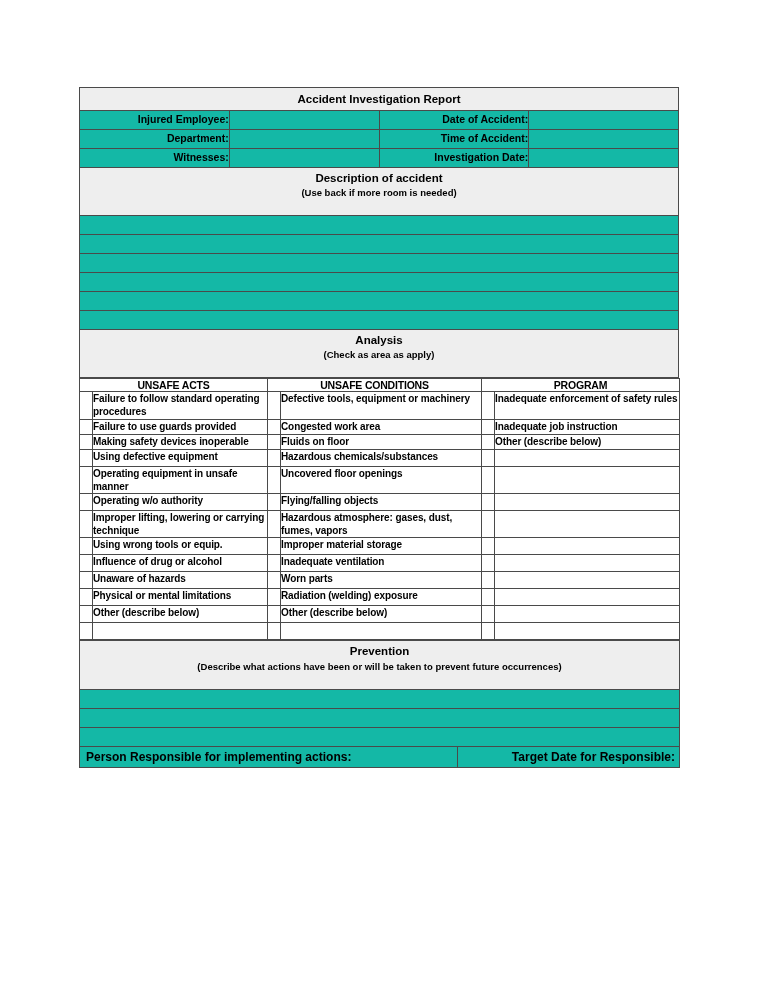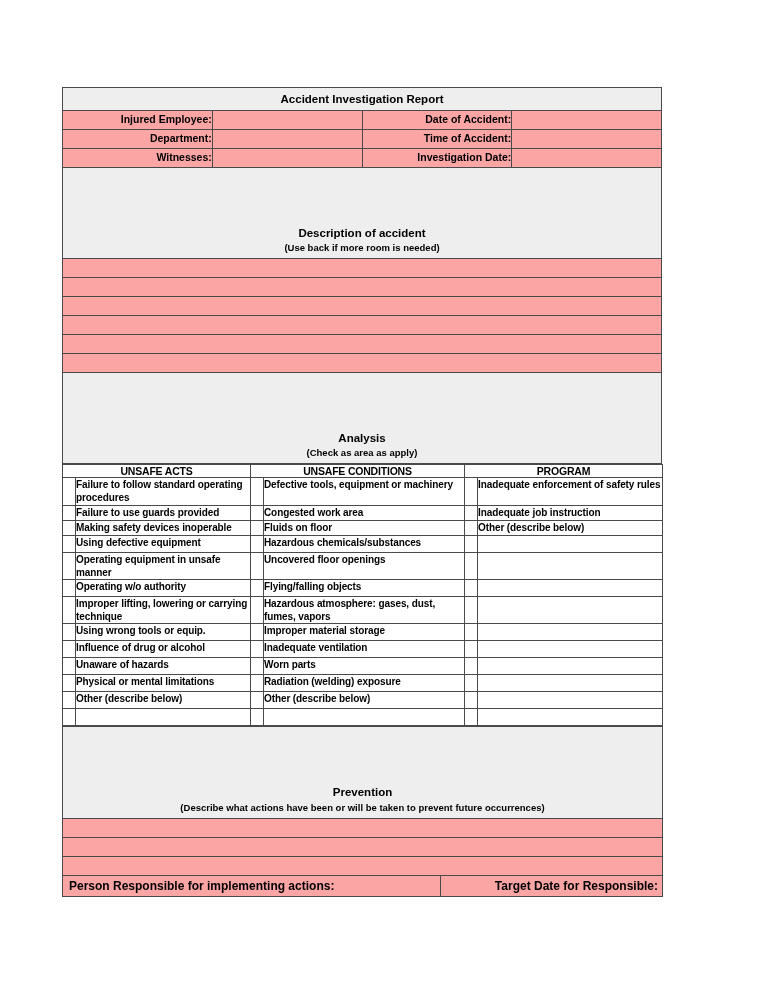--- a/index.html
+++ b/index.html
@@ -12,54 +12,53 @@
     width: 768px;
     height: 994px;
     font-family: "Liberation Sans", sans-serif;
     color: #000000;
     position: relative;
     overflow: hidden;
   }
 
   .page {
     position: absolute;
-    left: 62px;
+    left: 79px;
     top: 87px;
     width: 600px;
   }
 
   table.form {
     width: 600px;
     border-collapse: collapse;
     table-layout: fixed;
   }
 
   table.form td {
     border: 1px solid #4a4a4a;
     padding: 0;
     vertical-align: middle;
-    background: #fca5a5;
+    background: #14b8a6;
   }
 
   
   .banner {
     background: #eeeeee !important;
     text-align: center;
   }
   .banner-title {
     font-size: 11.5px;
     font-weight: bold;
-    padding: 19px 0 3px 0;
+    padding: 4px 0 3px 0;
     line-height: 1.15;
-    margin-top: 40px;
   }
   .banner-sub {
     font-size: 9.5px;
     font-weight: bold;
-    padding: 0 0 4px 0;
+    padding: 0 0 16px 0;
     line-height: 1.15;
   }
   .banner-single {
     font-size: 11.5px;
     font-weight: bold;
     padding: 5px 0 5px 0;
   }
 
   
   .lbl {

